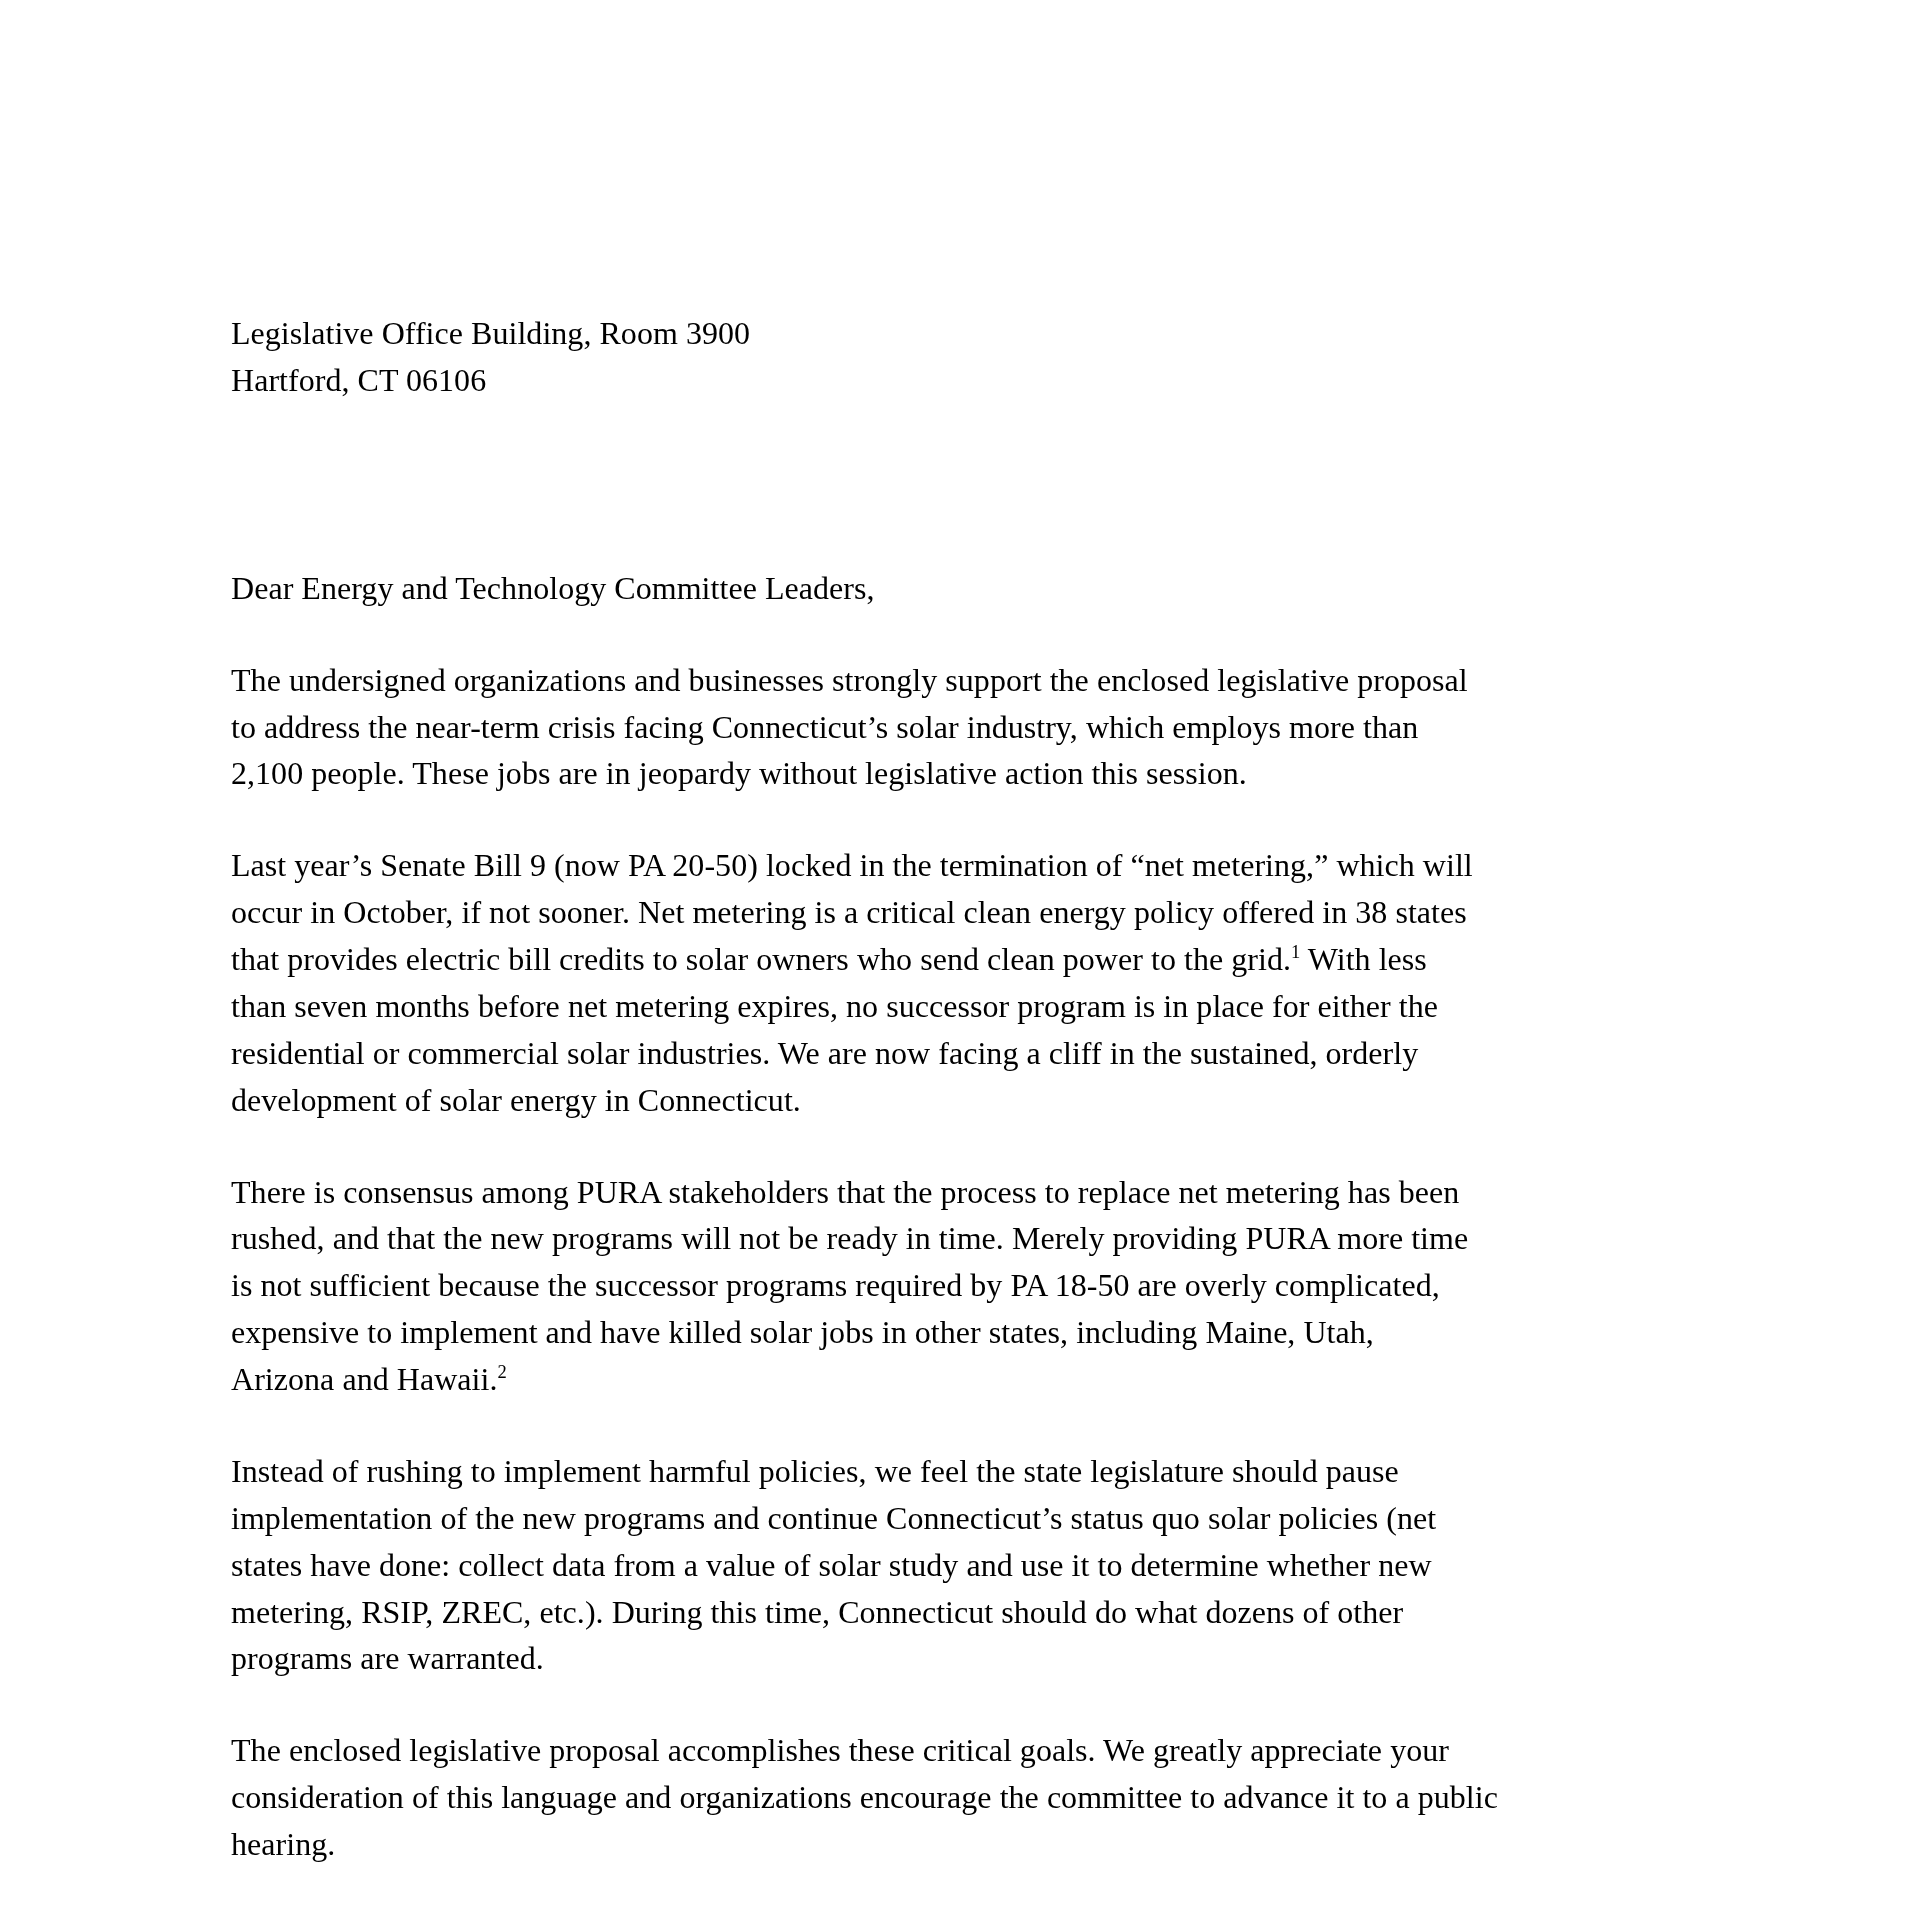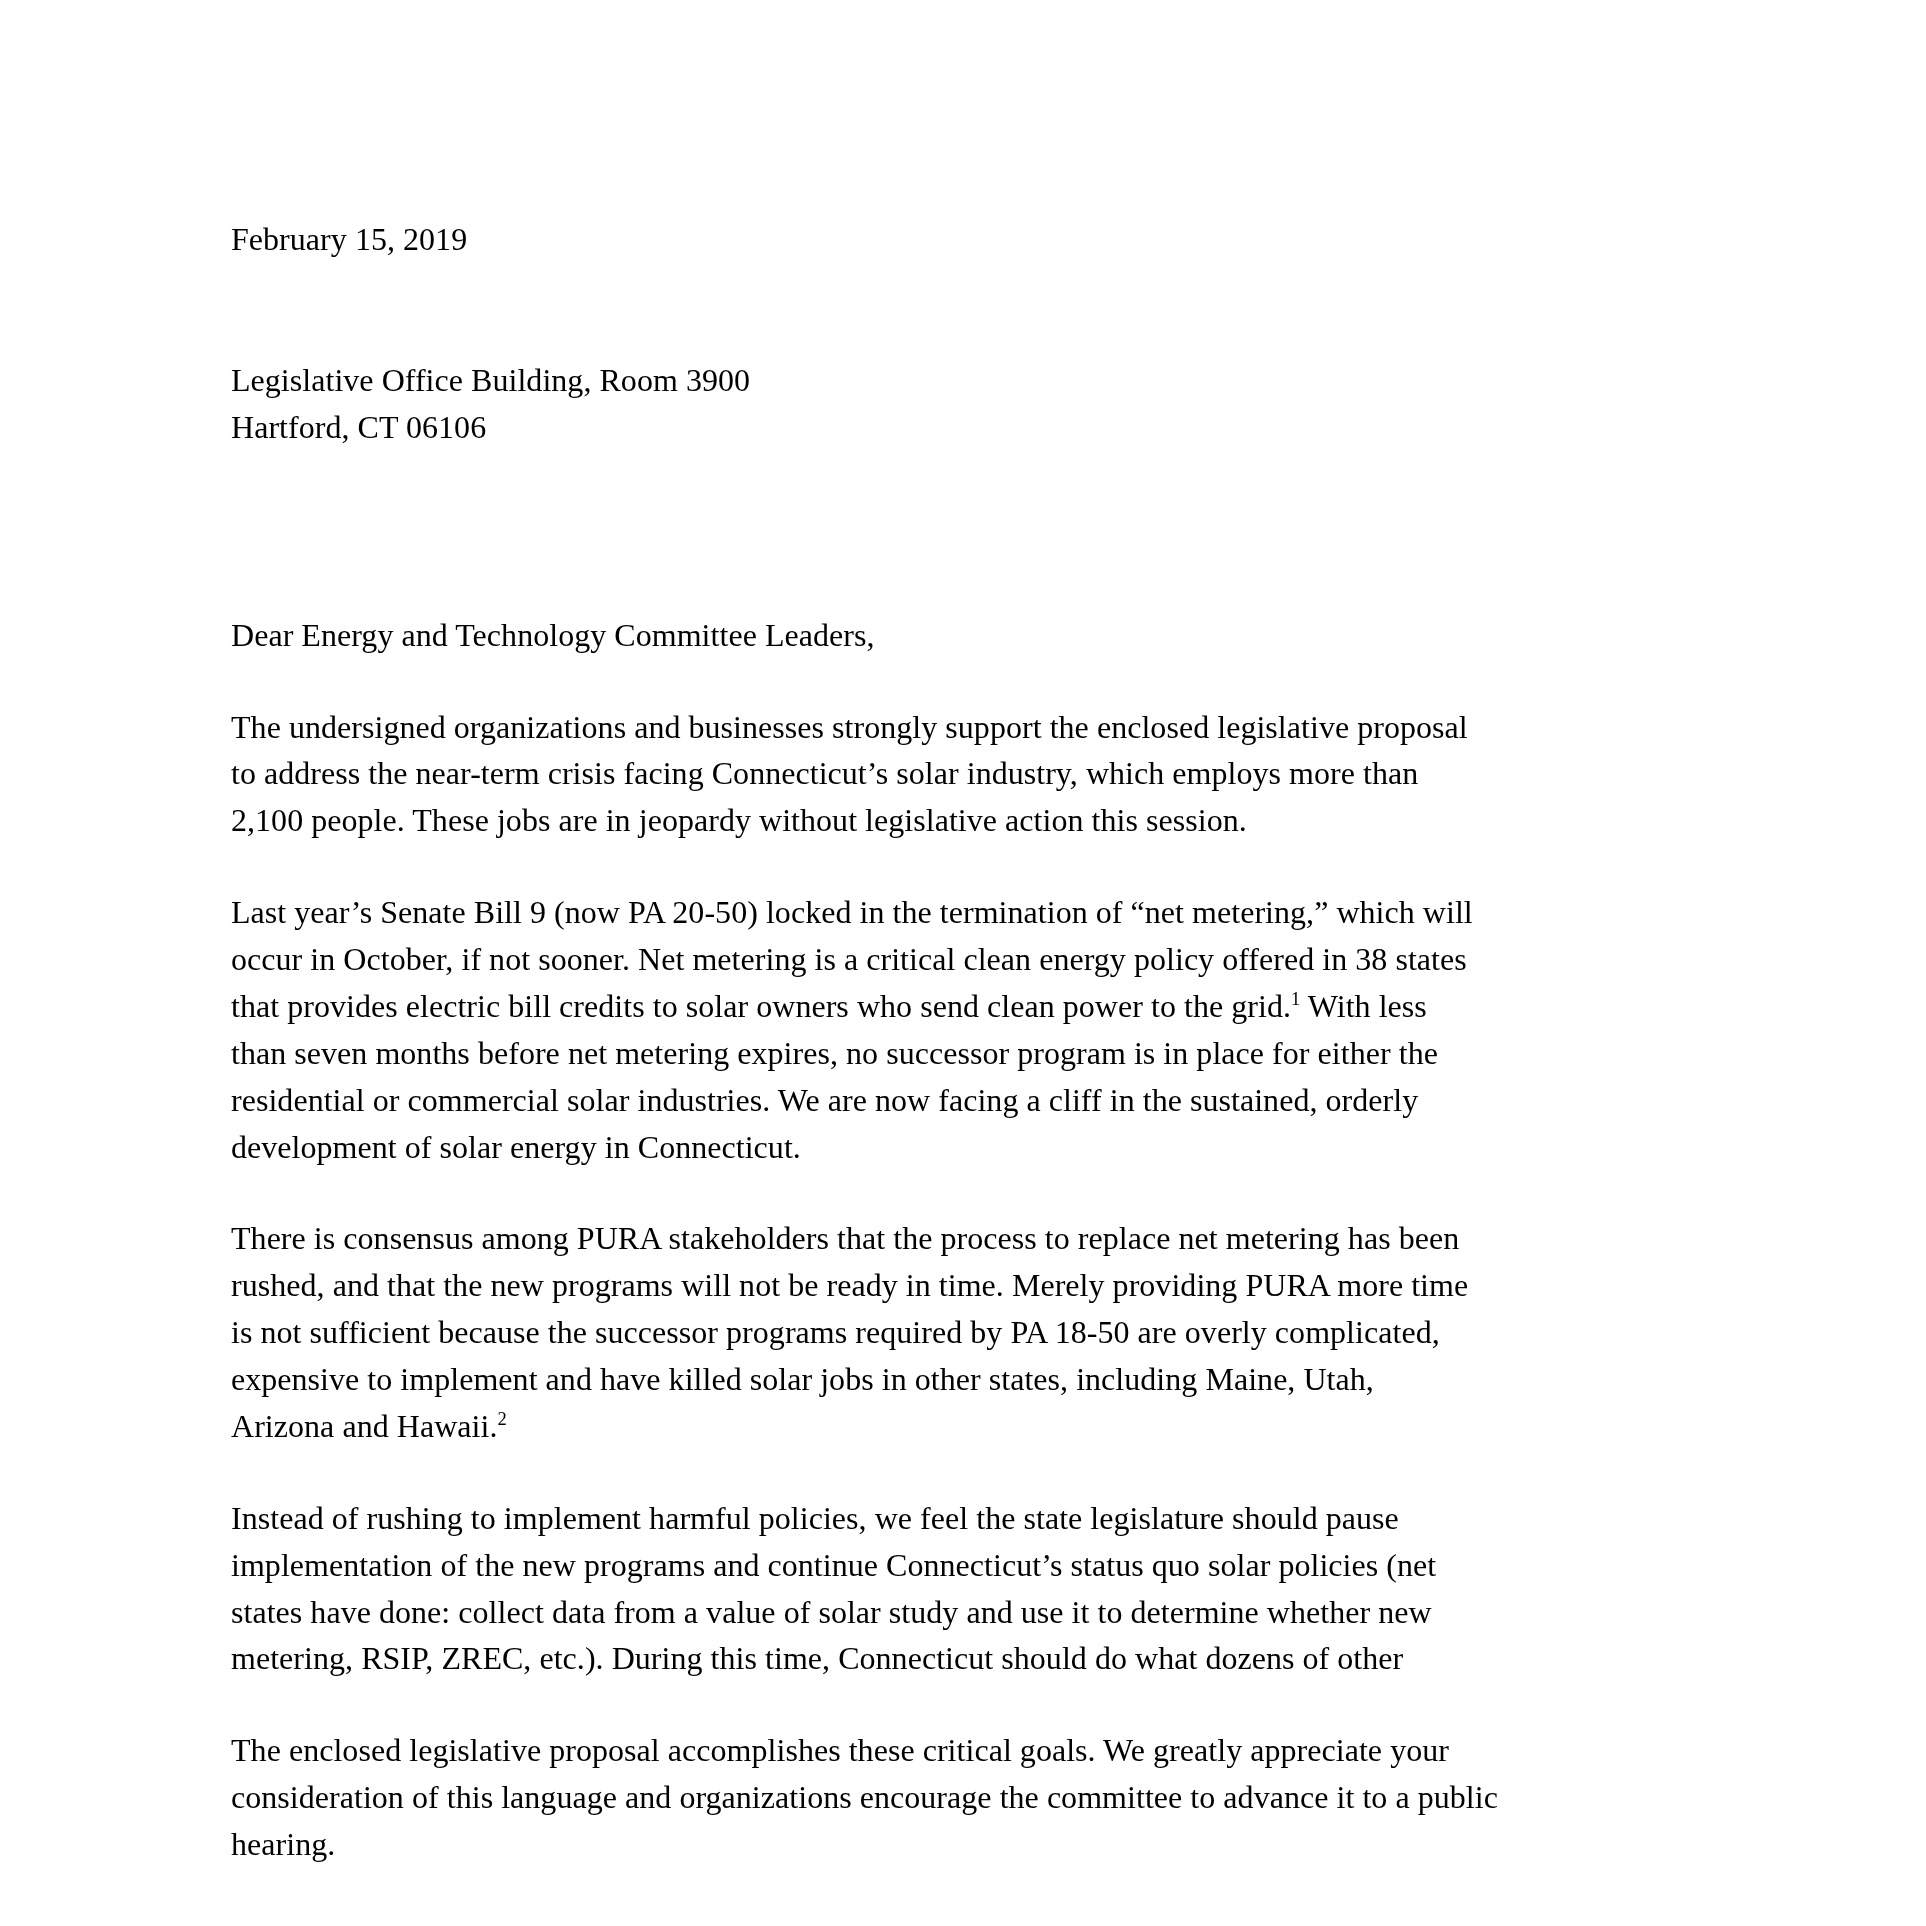--- a/index.html
+++ b/index.html
@@ -42,23 +42,20 @@
     line-height: 0;
   }
 </style>
 </head>
 <body>
 
 <div class="page">
 
   <div class="body-area">
 
-    <div class="block">
-      <div class="line">February 15, 2019</div>
-    </div>
 
     <div class="spacer-big"></div>
 
     <div class="block">
       <div class="line">Legislative Office Building, Room 3900</div>
       <div class="line">Hartford, CT 06106</div>
     </div>
 
     <div class="spacer-big"></div>
     <div class="spacer-mid"></div>
@@ -96,20 +93,21 @@
       <div class="line"><span>Arizona and Hawaii.</span><sup>2</sup></div>
     </div>
 
     <div class="spacer-para"></div>
 
     <div class="block">
       <div class="line">Instead of rushing to implement harmful policies, we feel the state legislature should pause</div>
       <div class="line">implementation of the new programs and continue Connecticut’s status quo solar policies (net</div>
       <div class="line">states have done: collect data from a value of solar study and use it to determine whether new</div>
       <div class="line">metering, RSIP, ZREC, etc.). During this time, Connecticut should do what dozens of other</div>
+      <div class="line">programs are warranted.</div>
     </div>
 
     <div class="spacer-para"></div>
 
     <div class="block">
       <div class="line">The enclosed legislative proposal accomplishes these critical goals. We greatly appreciate your</div>
       <div class="line">consideration of this language and organizations encourage the committee to advance it to a public</div>
       <div class="line">hearing.</div>
     </div>
 

